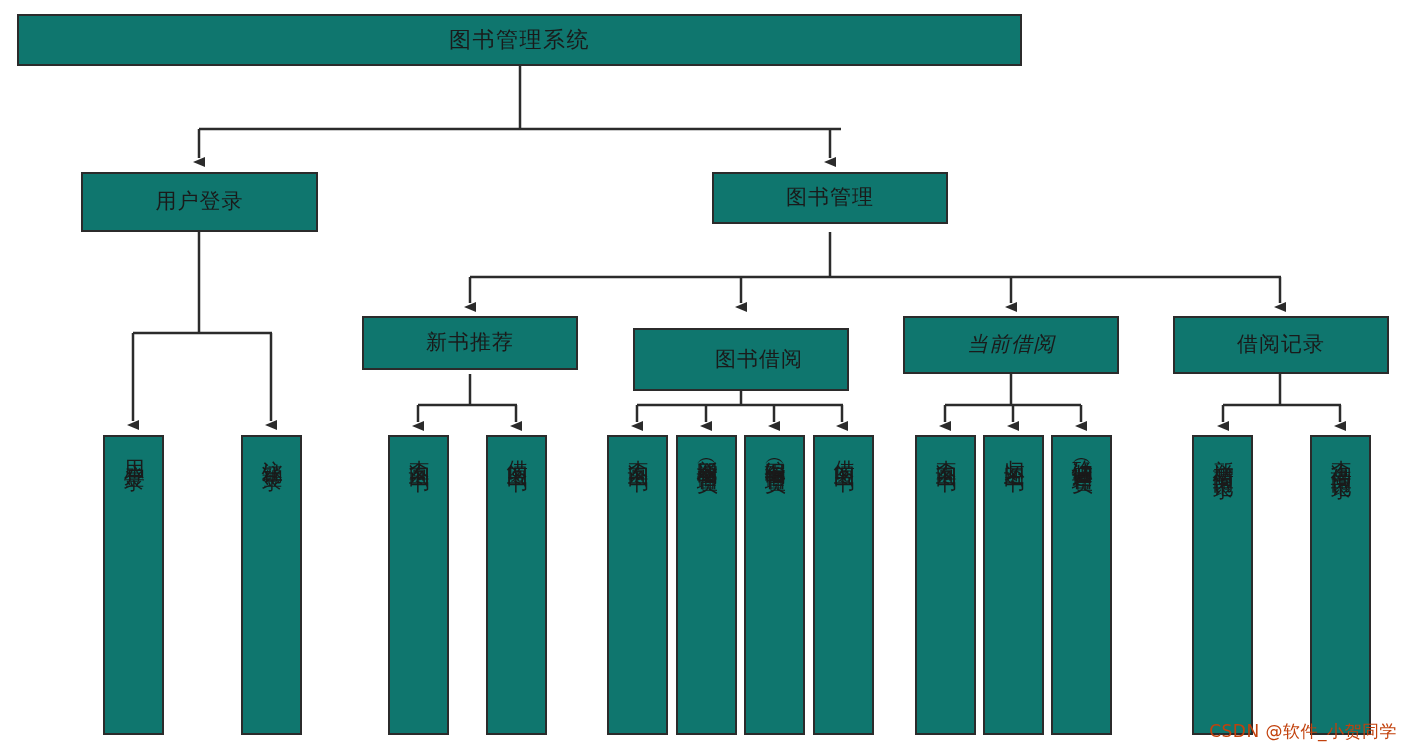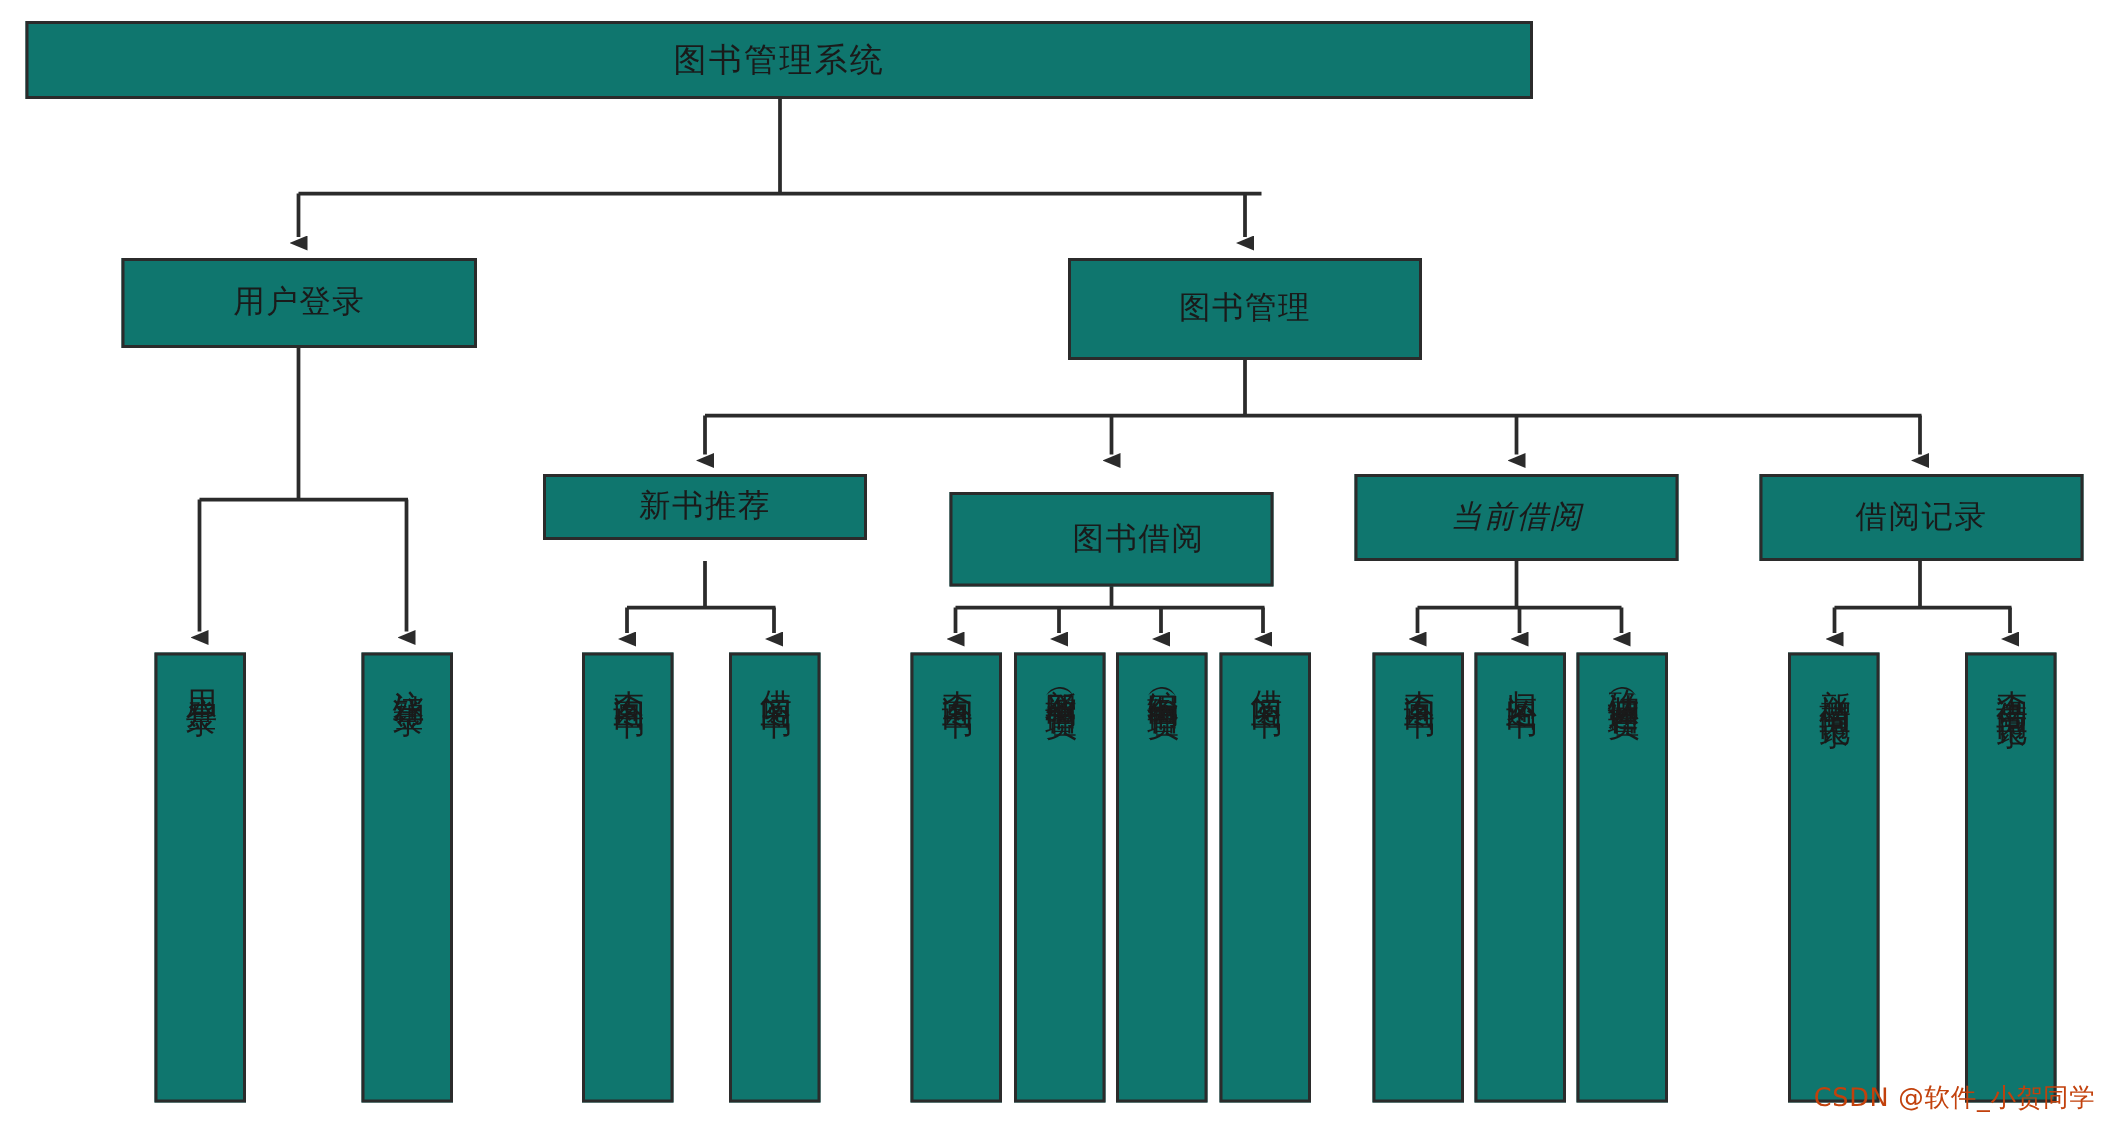--- a/index.html
+++ b/index.html
@@ -128,25 +128,25 @@
     </g>
   </svg>
 
   <div class="node node-root" style="left: 17px; top: 14px; width: 1005px; height: 52px;">
     <span>图书管理系统</span>
   </div>
 
   <div class="node node-h" style="left: 81px; top: 172px; width: 237px; height: 60px;">
     <span>用户登录</span>
   </div>
-  <div class="node node-h" style="left: 712px; top: 172px; width: 236px; height: 68px;">
+  <div class="node node-h" style="left: 712px; top: 172px; width: 236px; height: 52px;">
     <span>图书管理</span>
   </div>
 
-  <div class="node node-h" style="left: 362px; top: 316px; width: 216px; height: 44px;">
+  <div class="node node-h" style="left: 362px; top: 316px; width: 216px; height: 54px;">
     <span>新书推荐</span>
   </div>
   <div class="node node-h" style="left: 633px; top: 328px; width: 216px; height: 63px; padding-left: 36px;">
     <span>图书借阅</span>
   </div>
   <div class="node node-h" style="left: 903px; top: 316px; width: 216px; height: 58px; font-style: italic;">
     <span>当前借阅</span>
   </div>
   <div class="node node-h" style="left: 1173px; top: 316px; width: 216px; height: 58px;">
     <span>借阅记录</span>

